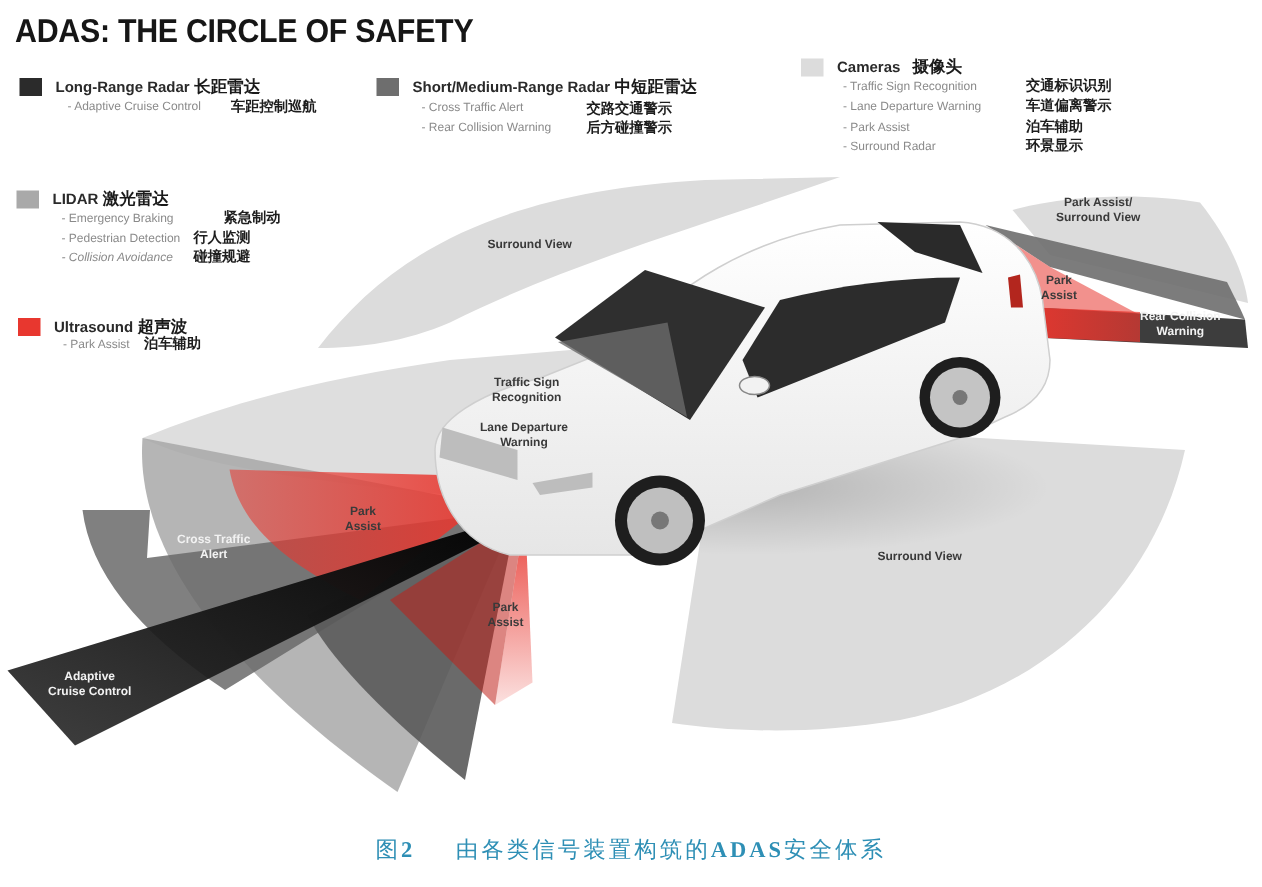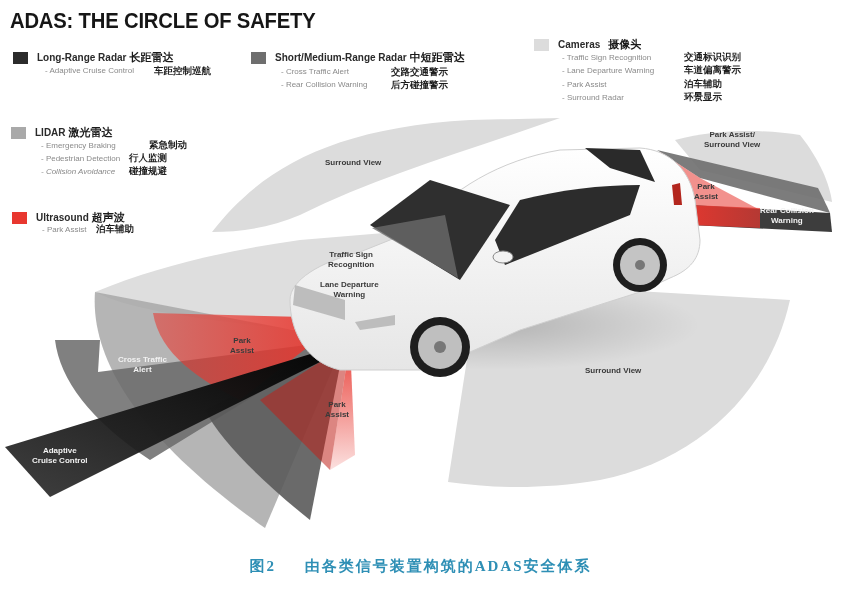--- a/index.html
+++ b/index.html
@@ -13,21 +13,21 @@
   .legend { position:absolute; }
   .legend .swatch { position:absolute; left:0; top:2px; width:15px; height:12px; }
   .legend .head { position:absolute; left:24px; top:0; white-space:nowrap; font-size:10px; font-weight:bold; color:#2a2a2a; }
   .legend .head .zh { font-size:11px; margin-left:3px; color:#1a1a1a; }
   .legend .item { position:absolute; white-space:nowrap; font-size:8px; color:#8a8a8a; }
   .legend .item-zh { position:absolute; white-space:nowrap; font-size:9.5px; font-weight:bold; color:#1d1d1d; }
   .lbl { position:absolute; text-align:center; font-size:8px; font-weight:bold; line-height:10px; white-space:nowrap; }
   .lbl.dark { color:#3a3a3a; }
   .lbl.light { color:#f2f2f2; }
   .caption { position:absolute; left:0; width:841px; top:557px; text-align:center;
-             font-family:"DejaVu Serif", "Liberation Serif", serif; font-size:15px; color:#2e8fb5; letter-spacing:2px;font-weight:bold; }
+             font-family:"DejaVu Serif", "Liberation Serif", serif; font-size:15px; color:#2e8fb5; letter-spacing:2px; }
   .caption b { font-family:"Liberation Serif", serif; }
 </style>
 </head>
 <body>
 
 <div id="stage">
 
   <svg id="diagram" width="841" height="591" viewBox="0 0 841 591">
     <defs>
       <linearGradient id="redFadeL" x1="0" y1="0" x2="1" y2="0">

